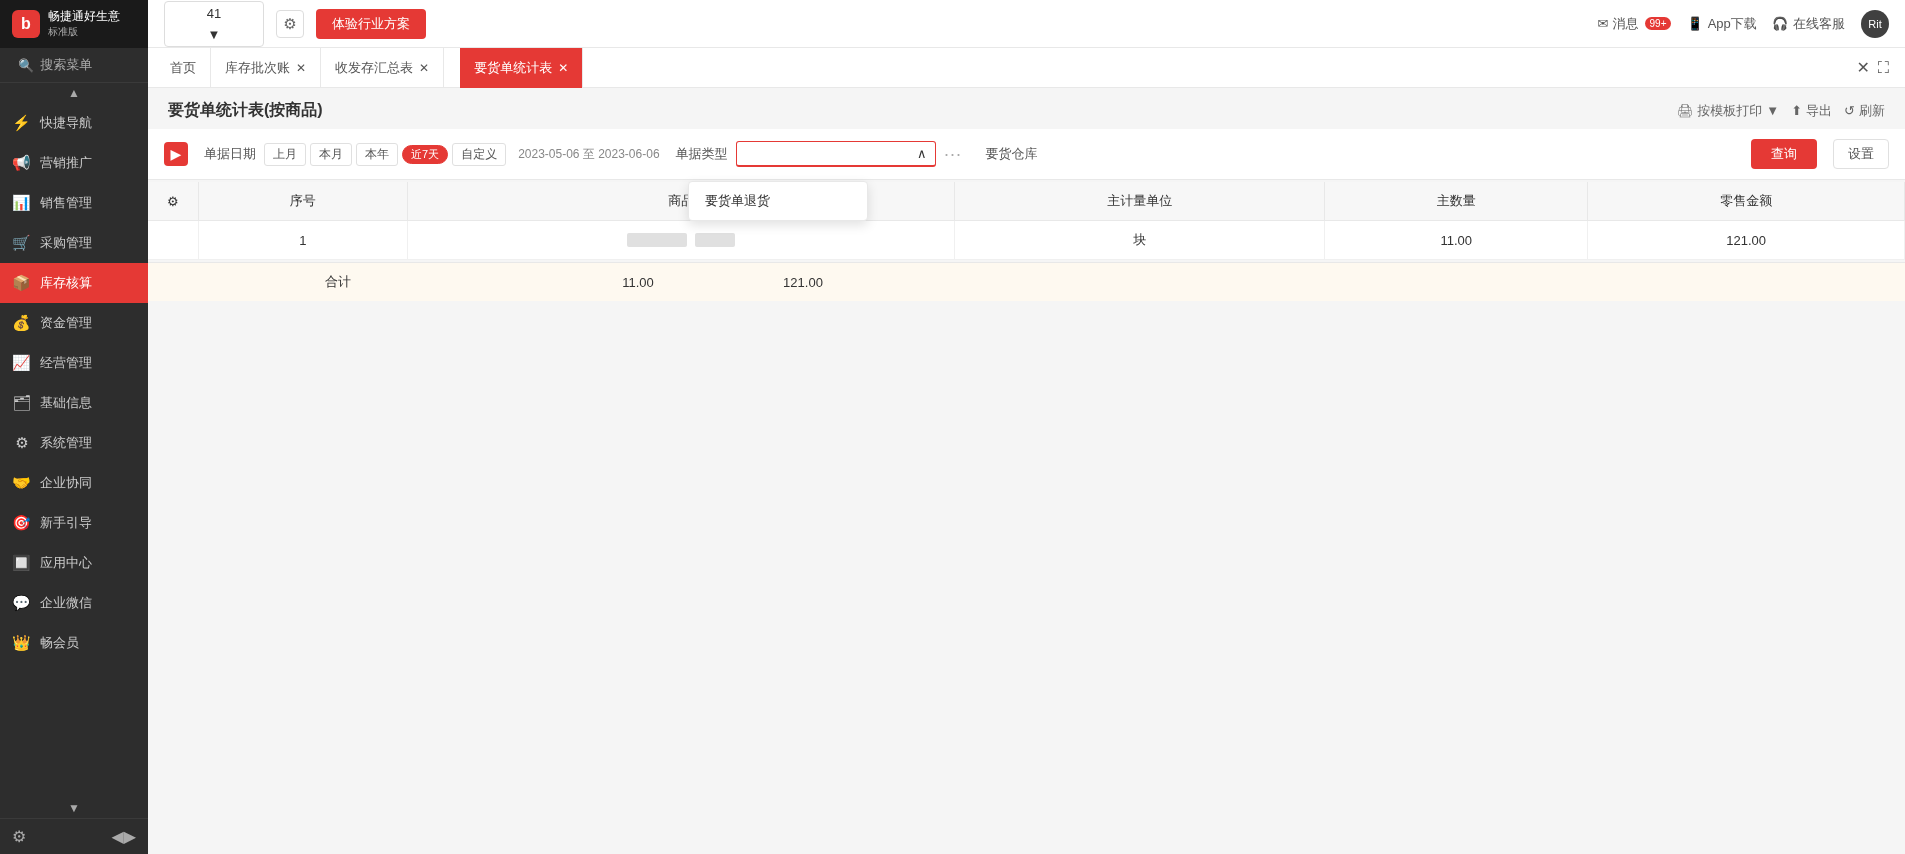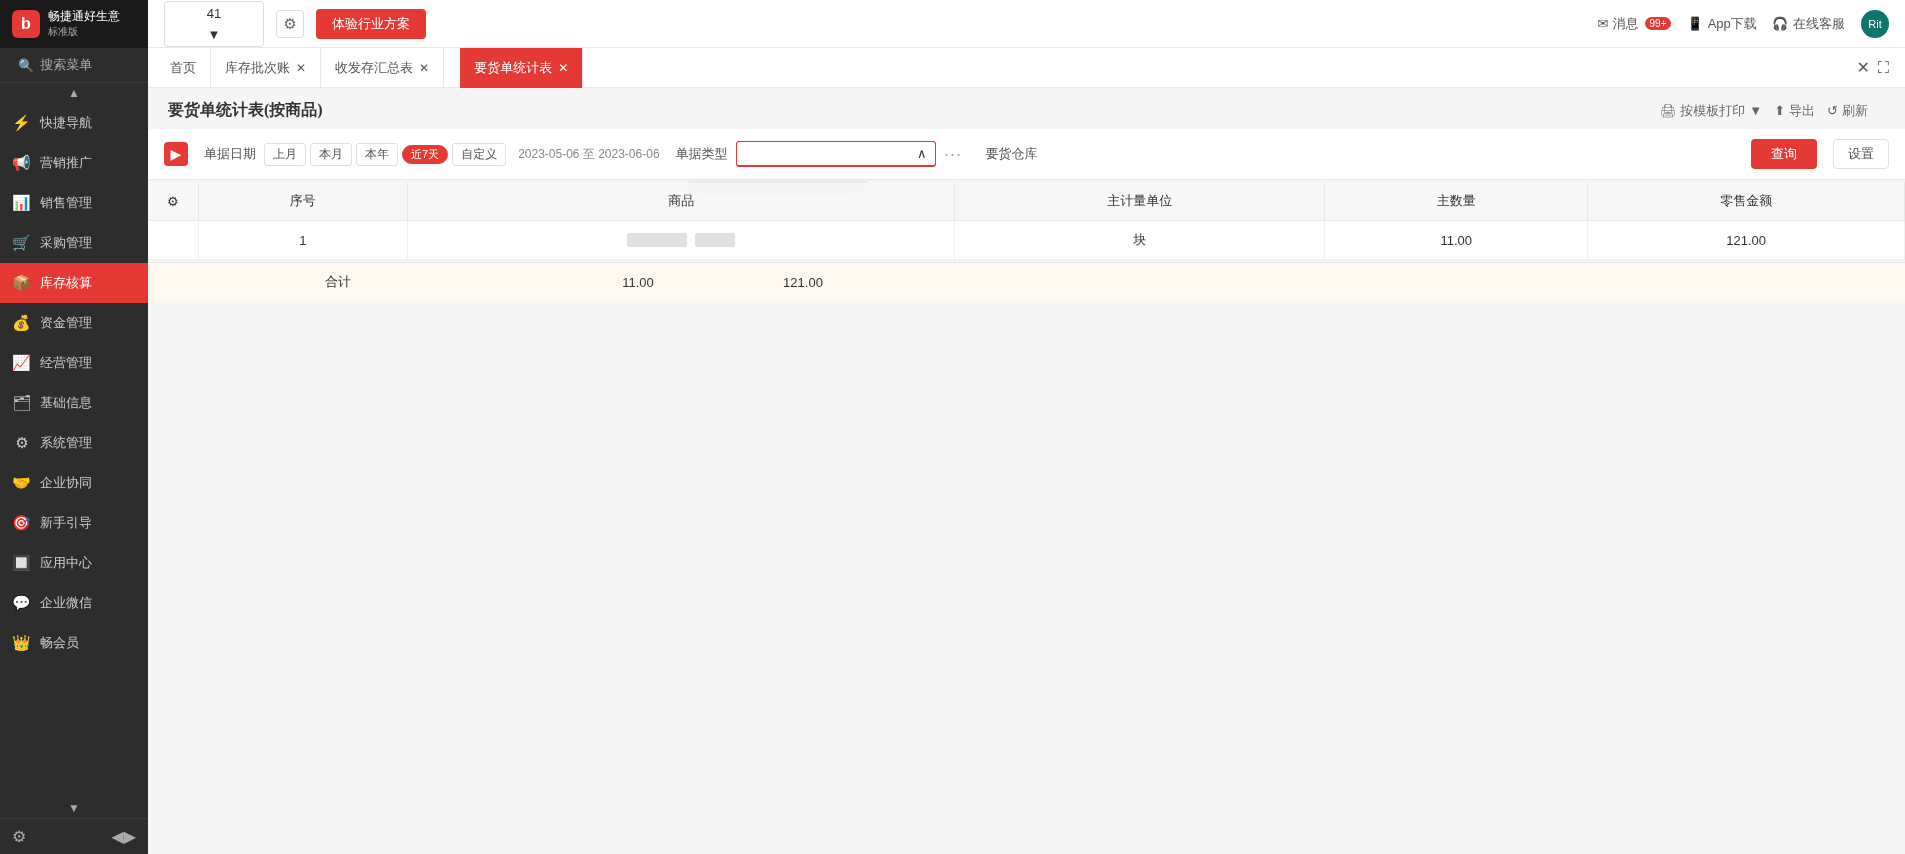--- a/index.html
+++ b/index.html
@@ -145,21 +145,21 @@
     .top-bar-right { display: flex; align-items: center; gap: 16px; }
     .top-bar-right .item { display: flex; align-items: center; gap: 4px; color: #555; font-size: 13px; cursor: pointer; }
     .badge {
       background: #e53935;
       color: #fff;
       border-radius: 8px;
       font-size: 10px;
       padding: 1px 5px;
       margin-left: 2px;
     }
-    .avatar { width: 28px; height: 28px; border-radius: 50%; background: #0f766e; display: flex; align-items: center; justify-content: center; font-size: 11px; color: #fff; }
+    .avatar { width: 28px; height: 28px; border-radius: 50%; background: #404040; display: flex; align-items: center; justify-content: center; font-size: 11px; color: #fff; }
 
     
     .tabs-bar {
       height: 40px;
       background: #fff;
       display: flex;
       align-items: center;
       padding: 0 8px;
       border-bottom: 1px solid #e8e8e8;
       flex-shrink: 0;
@@ -196,23 +196,22 @@
       flex: 1;
       overflow: auto;
       position: relative;
     }
 
     
     .page-header {
       display: flex;
       align-items: center;
       justify-content: space-between;
-      padding: 12px 37px 8px 20px;
+      padding: 12px 20px 8px 20px;
       background: #f5f5f5;
-      font-family: Liberation Serif, serif;
     }
     .page-title { font-size: 16px; font-weight: bold; color: #333; }
     .page-actions { display: flex; align-items: center; gap: 12px; }
     .page-action-btn {
       display: flex;
       align-items: center;
       gap: 4px;
       color: #666;
       font-size: 13px;
       cursor: pointer;
@@ -585,20 +584,21 @@
       </div>
 
       <div class="filter-warehouse">
         <span class="filter-label">要货仓库</span>
       </div>
 
       <button class="query-btn">查询</button>
       <button class="settings-btn">设置</button>
 
       <div class="dropdown-menu">
+        <div class="dropdown-item">要货单退货</div>
       </div>
     </div>
 
     <div class="table-wrapper">
       <table class="data-table">
         <thead>
           <tr>
             <th class="col-settings">
               <span>⚙</span>
             </th>

